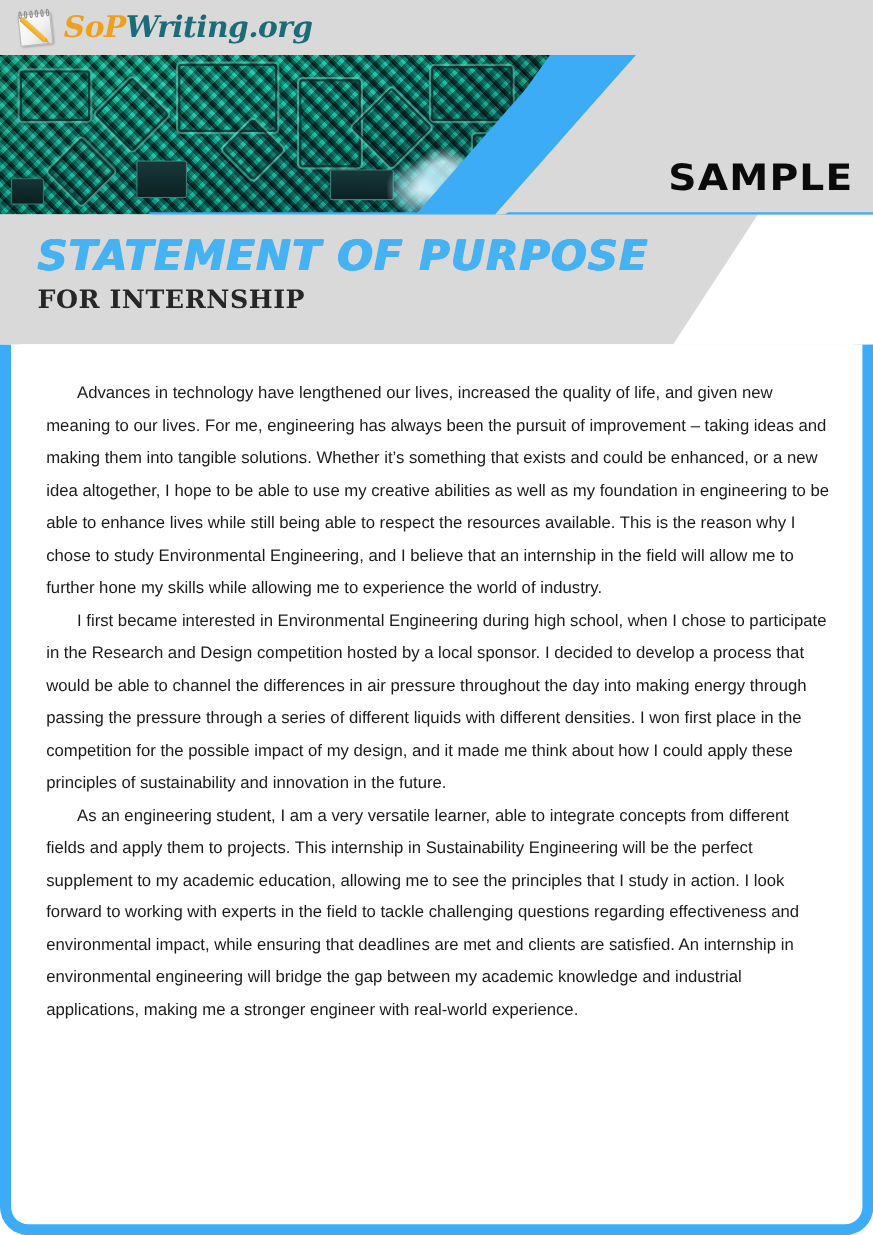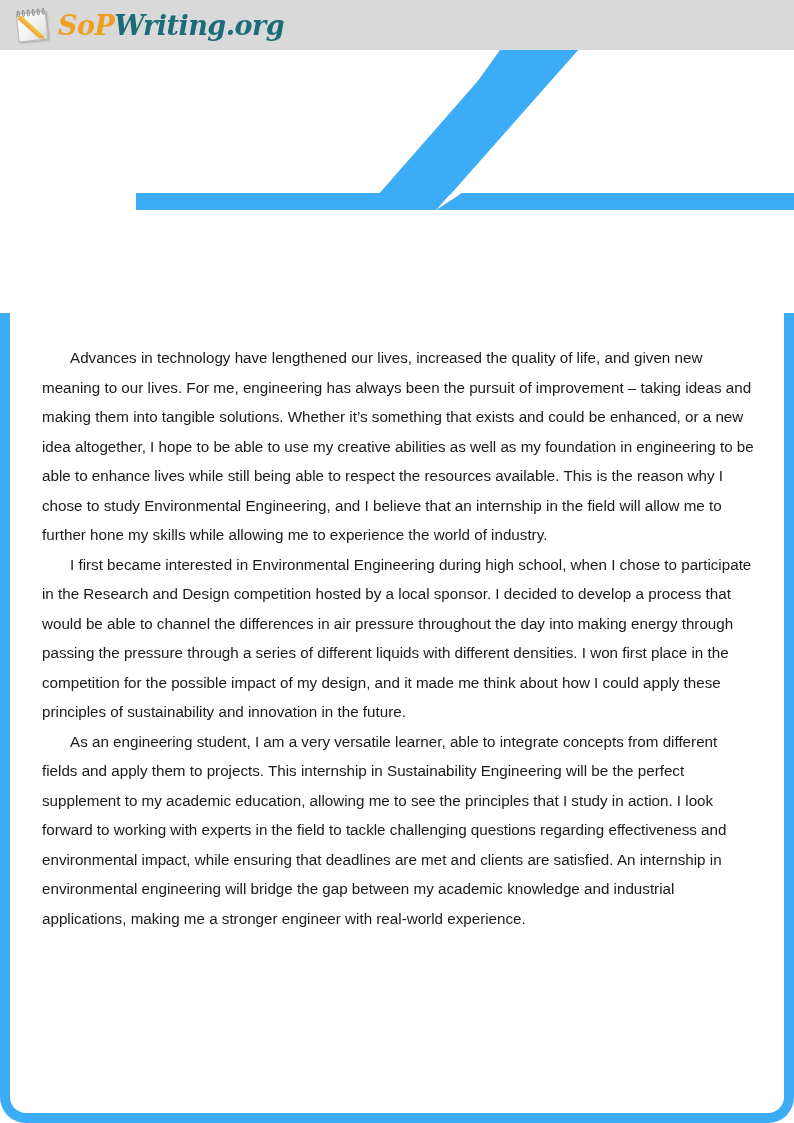--- a/index.html
+++ b/index.html
@@ -255,31 +255,57 @@
           <i style="left:20px"></i>
           <i style="left:25px"></i>
       </div>
       <div class="pencil"></div>
     </div>
     <div class="logo-text">
       <span class="sop">SoP</span><span class="wr">Writing.org</span>
     </div>
   </div>
 
+  <div class="banner">
+    <div class="circuit">
+      <div class="trace" style="left:18px;  top:14px;  width:64px;  height:46px;"></div>
+      <div class="trace d" style="left:96px; top:30px;  width:48px;  height:48px;"></div>
+      <div class="trace" style="left:162px; top:8px;   width:90px;  height:62px;"></div>
+      <div class="trace d" style="left:210px; top:66px; width:40px;  height:40px;"></div>
+      <div class="trace" style="left:272px; top:22px;  width:56px;  height:80px;"></div>
+      <div class="trace d" style="left:330px; top:40px; width:52px;  height:52px;"></div>
+      <div class="trace" style="left:392px; top:10px;  width:74px;  height:50px;"></div>
+      <div class="trace d" style="left:52px;  top:84px; width:44px;  height:44px;"></div>
+      <div class="trace" style="left:430px; top:72px;  width:88px;  height:46px;"></div>
+      <div class="pad-chip" style="left:124px; top:96px; width:46px; height:34px;"></div>
+      <div class="pad-chip" style="left:300px; top:104px; width:58px; height:28px;"></div>
+      <div class="pad-chip" style="left:10px;  top:112px; width:30px; height:24px;"></div>
+      <div class="glow" style="left:352px; top:96px;"></div>
+      <div class="glow" style="left:462px; top:60px; width:46px; height:38px;"></div>
+      <div class="shade"></div>
+    </div>
+    <div class="circuit-mask"></div>
+    <div class="sample-label">SAMPLE</div>
+  </div>
 
   <svg class="chevron" viewBox="0 0 794 160" preserveAspectRatio="none">
     <polygon points="505,0 578,0 450,145 378,145" fill="#3bacf5"></polygon>
     <polygon points="450,145 378,145 136,145 136,160 794,160 794,145 480,145" fill="none"></polygon>
     <polygon points="378,145 136,182 136,168 370,131" fill="none"></polygon>
     <path d="M 450,145 L 378,145 L 130,145 L 130,145 Z" fill="none"></path>
     <polygon points="452,143 378,143 132,143 132,143" fill="none"></polygon>
     <polygon points="500,0 578,0 436,160 136,160 136,143 398,143" fill="#3bacf5"></polygon>
     <polygon points="436,160 794,160 794,143 462,143" fill="#3bacf5"></polygon>
   </svg>
 
+  <div class="title-band">
+    <div class="title-band-cut"></div>
+    <div class="sop-title">STATEMENT OF PURPOSE</div>
+    <div class="sop-sub">FOR INTERNSHIP</div>
+  </div>
 
   <div class="content-frame">
     <div class="body-copy">
       <p>Advances in technology have lengthened our lives, increased the quality of life, and given new meaning to our lives. For me, engineering has always been the pursuit of improvement – taking ideas and making them into tangible solutions. Whether it’s something that exists and could be enhanced, or a new idea altogether, I hope to be able to use my creative abilities as well as my foundation in engineering to be able to enhance lives while still being able to respect the resources available. This is the reason why I chose to study Environmental Engineering, and I believe that an internship in the field will allow me to further hone my skills while allowing me to experience the world of industry.</p>
       <p>I first became interested in Environmental Engineering during high school, when I chose to participate in the Research and Design competition hosted by a local sponsor. I decided to develop a process that would be able to channel the differences in air pressure throughout the day into making energy through passing the pressure through a series of different liquids with different densities. I won first place in the competition for the possible impact of my design, and it made me think about how I could apply these principles of sustainability and innovation in the future.</p>
       <p>As an engineering student, I am a very versatile learner, able to integrate concepts from different fields and apply them to projects. This internship in Sustainability Engineering will be the perfect supplement to my academic education, allowing me to see the principles that I study in action. I look forward to working with experts in the field to tackle challenging questions regarding effectiveness and environmental impact, while ensuring that deadlines are met and clients are satisfied. An internship in environmental engineering will bridge the gap between my academic knowledge and industrial applications, making me a stronger engineer with real-world experience.</p>
     </div>
   </div>
 
 </div>

